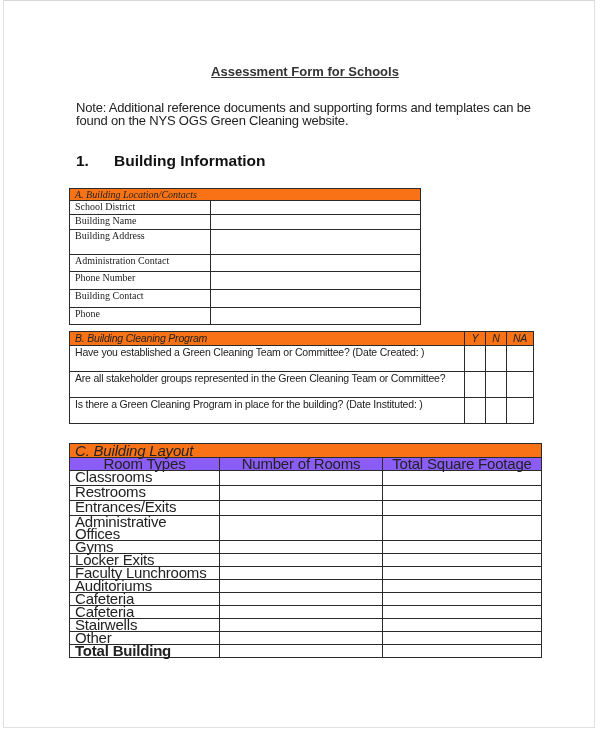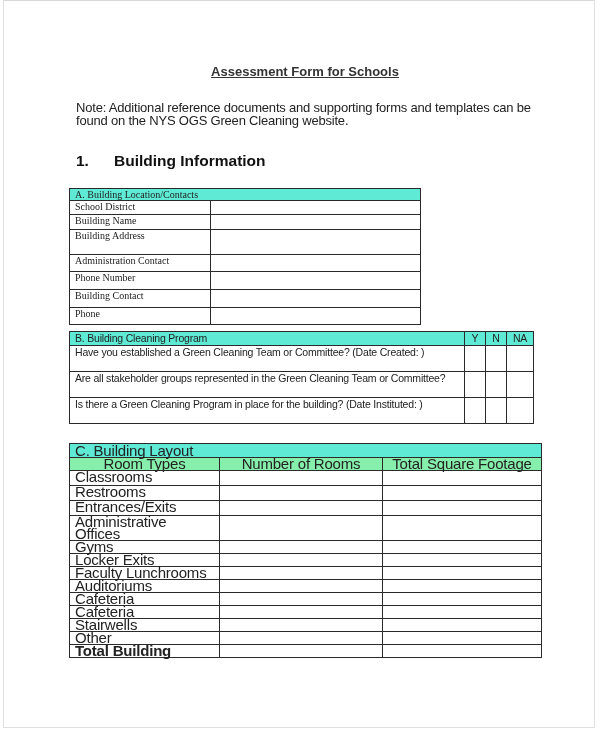--- a/index.html
+++ b/index.html
@@ -6,41 +6,41 @@
   body { width: 600px; height: 730px; position: relative; overflow: hidden; font-family: "Liberation Sans", sans-serif; color: #1a1a1a; }
   .page { position: absolute; left: 3px; top: 0; width: 592px; height: 728px; border: 1px solid #e0e0e0; border-top: 1px solid #d8d8d8; background: #fff; box-sizing: border-box; }
   .title { position: absolute; left: 0; top: 64px; width: 610px; text-align: center; font-size: 13px; font-weight: bold; color: #333; letter-spacing: 0; }
   .title span { text-decoration: underline; }
   .note { position: absolute; left: 76px; top: 101px; width: 470px; font-size: 13px; line-height: 13px; color: #222; letter-spacing: -0.2px; }
   .h1 { position: absolute; left: 76px; top: 152px; font-size: 15.5px; font-weight: bold; color: #111; }
   .h1 .num { display: inline-block; width: 38px; }
 
   table { border-collapse: collapse; position: absolute; }
   td, th { border: 1.5px solid #2a2a2a; padding: 0 5px; font-weight: normal; text-align: left; vertical-align: top; }
-  .hdr { background: #5eead4; font-weight: bold; }
+  .hdr { background: #f97316; font-weight: bold; font-style: italic; }
 
   
   #tA { left: 69px; top: 188px; width: 352px; font-family: "Liberation Serif", serif; font-size: 10px; color: #222; }
   #tA td { height: 13px; line-height: 12px; padding: 0 5px; }
   #tA td.lbl { width: 130px; }
   #tA .hdr td { height: 11px; line-height: 11px; font-size: 10px; }
 
   
   #tB { left: 69px; top: 331px; width: 465px; font-size: 10.5px; color: #222; }
   #tB td { line-height: 12px; letter-spacing: -0.2px; }
   #tB .hdr td { height: 13px; line-height: 13px; }
   #tB td.c { width: 16px; text-align: center; padding: 0 2px; }
   #tB td.na { width: 22px; }
   #tB td.q { height: 25px; }
 
   
   #tC { left: 69px; top: 443px; width: 473px; font-size: 15px; color: #222; }
   #tC td { height: 12px; line-height: 12px; padding: 0 5px; letter-spacing: -0.2px; }
   #tC .hdr td { height: 13px; line-height: 13px; }
-  #tC .colhdr td { background: #86efac; text-align: center; }
+  #tC .colhdr td { background: #8b5cf6; text-align: center; }
   #tC td.rt { width: 139px; }
   #tC td.nr { width: 152px; }
   #tC tr.tall td { height: 14px; }
   #tC .total td.rt { font-weight: bold; }
 </style>
 </head>
 <body>
 
 <div class="page">
 </div>

